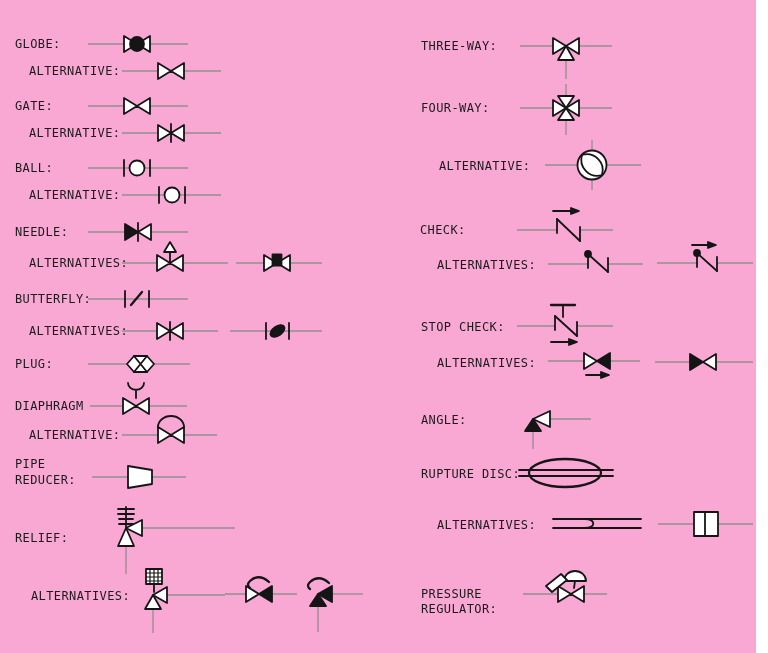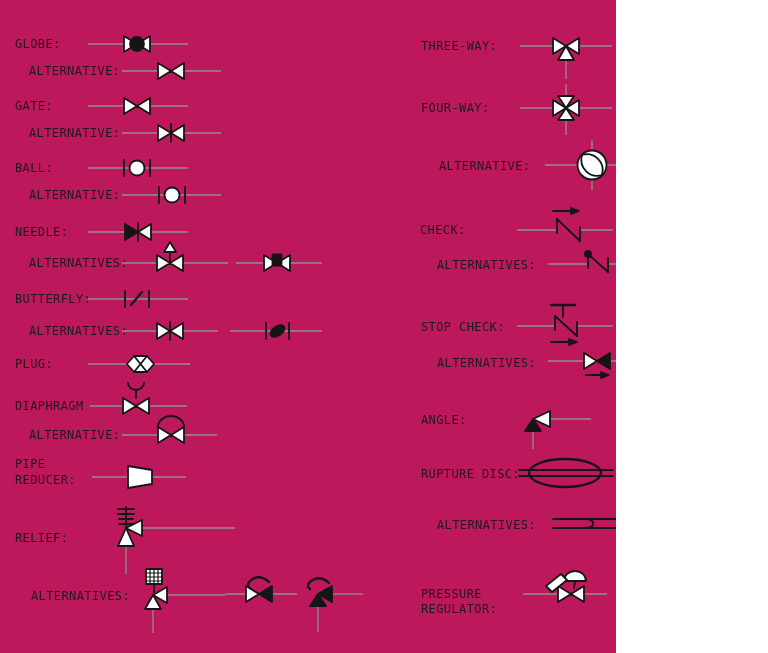--- a/index.html
+++ b/index.html
@@ -1,16 +1,16 @@
 <!DOCTYPE html>
 <html><head>
 <meta charset="utf-8">
 <style>
   html,body{margin:0;padding:0;background:#ffffff}
-  .stage{position:relative;width:616px;height:653px;background:#be185d;overflow:hidden}
+  .stage{position:relative;width:756px;height:653px;background:#f9a8d4;overflow:hidden}
   svg{display:block}
   .pl{stroke:#8f8f8f;stroke-width:1.3;fill:none}
   .sy{stroke:#151515;stroke-width:1.8;fill:#ffffff;stroke-linejoin:round;stroke-linecap:round}
   .syf{stroke:#151515;stroke-width:1.8;fill:#151515;stroke-linejoin:round}
   .syl{stroke:#151515;stroke-width:1.8;fill:none;stroke-linecap:round}
   .syl2{stroke:#151515;stroke-width:2.3;fill:none;stroke-linecap:round}
   .syh{stroke:#151515;stroke-width:1.2;fill:none}
   .lbl{font-family:"DejaVu Sans Mono",monospace;font-size:12px;letter-spacing:0.4px;fill:#1b1b1b}
 </style>
 </head>

